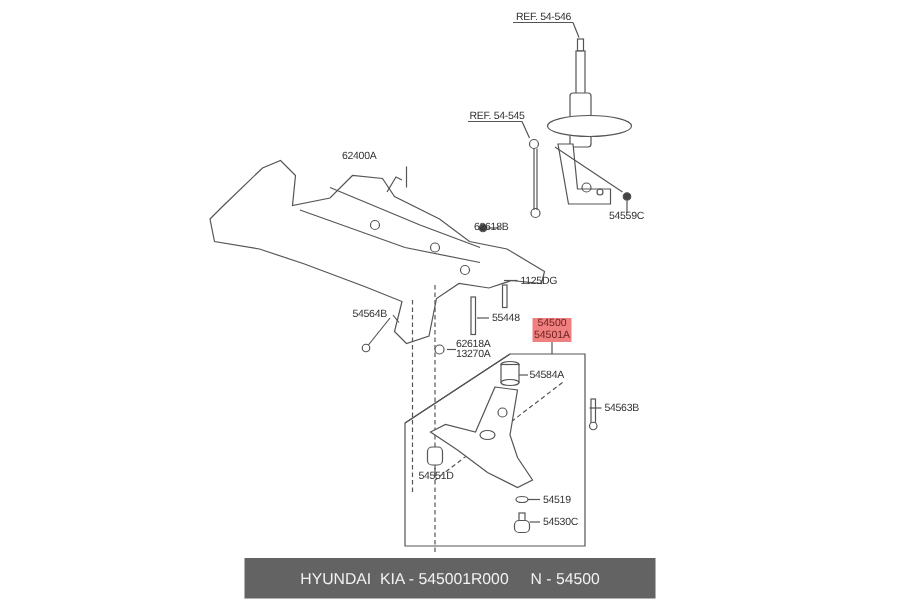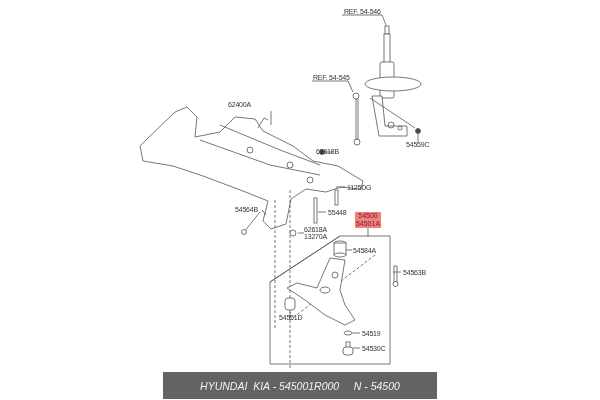--- a/index.html
+++ b/index.html
@@ -2,21 +2,21 @@
 <html><head>
 <meta charset="utf-8">
 <style>
   html,body{margin:0;padding:0;background:#ffffff;}
   body{width:600px;height:400px;position:relative;overflow:hidden;font-family:"Liberation Sans",sans-serif;}
   .diagram{position:absolute;left:0;top:0;width:600px;height:400px;}
   .lbl{position:absolute;font-size:7px;color:#333333;letter-spacing:-0.2px;white-space:nowrap;line-height:8px;}
   .hl{position:absolute;left:355px;top:212px;width:26px;height:16px;background:#f07f7f;}
   .hl .l1,.hl .l2{display:block;font-size:7px;color:#6b1f1f;line-height:8px;text-align:center;}
   .footer{position:absolute;left:163px;top:372px;width:274px;height:27px;background:#636363;display:flex;align-items:center;justify-content:center;}
-  .footer span{color:#f2f2f2;font-size:10.5px;white-space:pre;font-style:italic;}
+  .footer span{color:#f2f2f2;font-size:10.5px;white-space:pre;}
 </style>
 </head>
 <body>
 
 <svg class="diagram" viewBox="0 0 600 400" xmlns="http://www.w3.org/2000/svg">
   <g fill="none" stroke="#555" stroke-width="0.8">
 
     <g>
       <line x1="342" y1="15" x2="382" y2="15"></line>
       <line x1="382" y1="15" x2="386" y2="25"></line>

